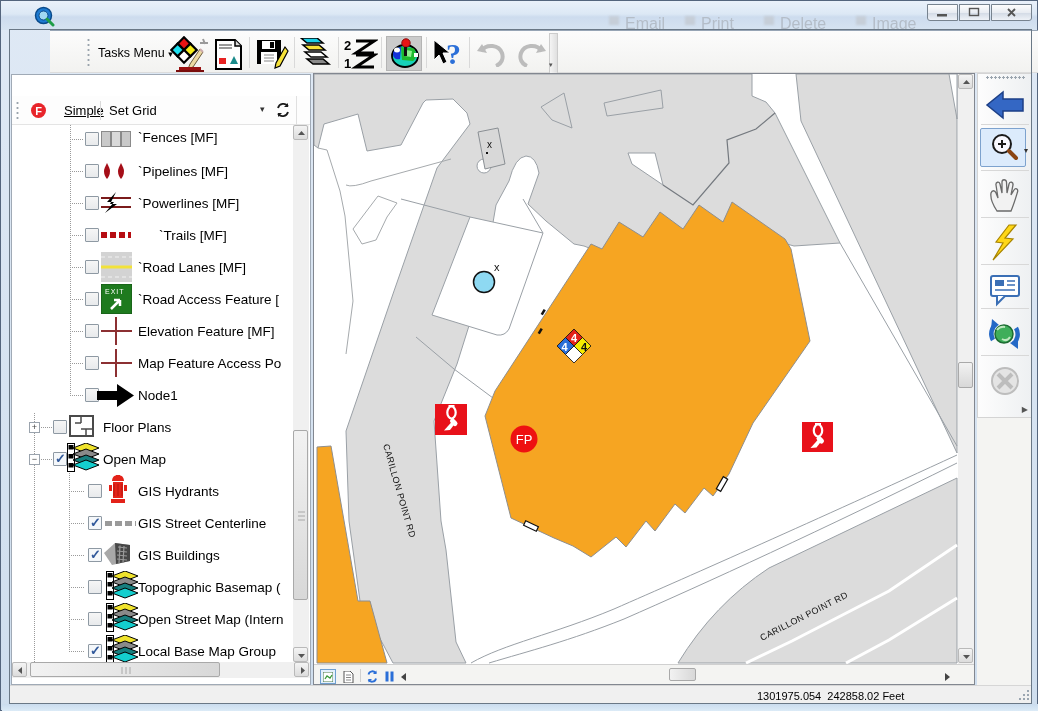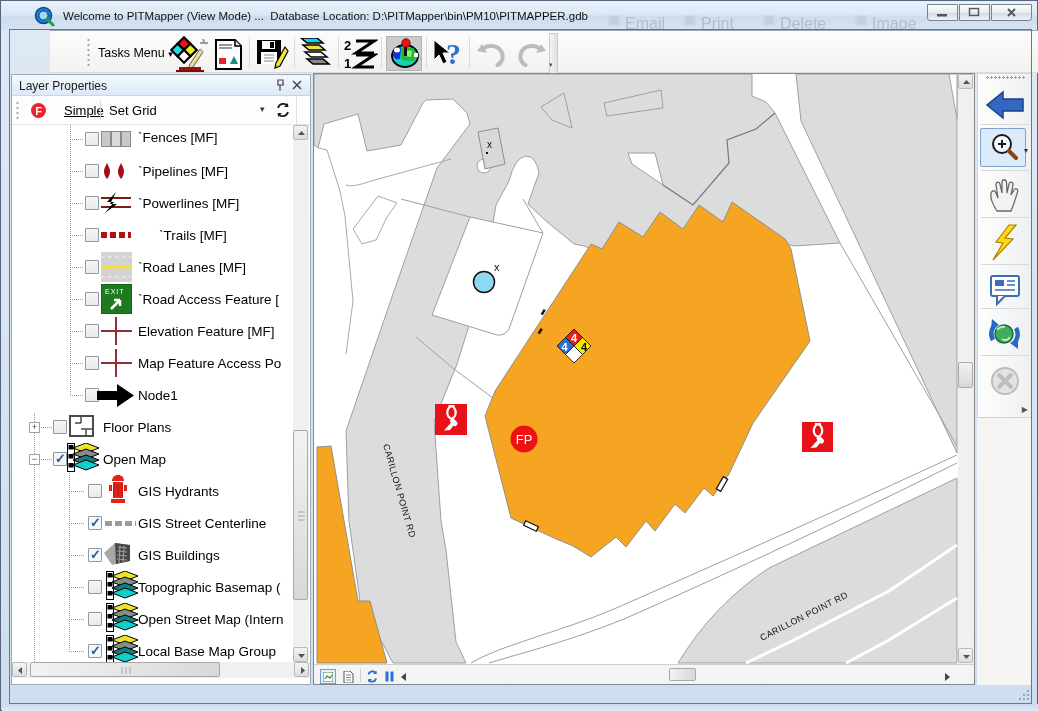--- a/index.html
+++ b/index.html
@@ -55,21 +55,20 @@
 </style>
 </head>
 <body>
 <div id="win">
   <div id="titlebar">
     <svg id="titleicon" viewBox="0 0 21 21">
       <circle cx="9.5" cy="9.5" r="8" fill="#1d7ad1" stroke="#0a4a8a" stroke-width="1.5"></circle>
       <circle cx="9.5" cy="9.5" r="4.5" fill="#9fd8f2" stroke="#0a4a8a" stroke-width="1"></circle>
       <path d="M13 13 L19 19" stroke="#1f9e48" stroke-width="3" stroke-linecap="round"></path>
     </svg>
-    <span id="titletext">Welcome to PITMapper (View Mode) ...&nbsp; Database Location: D:\PITMapper\bin\PM10\PITMAPPER.gdb</span>
     <div class="ghosticon" style="left:608px;"></div>
       <span class="ghost" style="left:624px;">Email</span>
     <div class="ghosticon" style="left:684px;"></div>
       <span class="ghost" style="left:700px;">Print</span>
     <div class="ghosticon" style="left:763px;"></div>
       <span class="ghost" style="left:779px;">Delete</span>
     <div class="ghosticon" style="left:855px;"></div>
       <span class="ghost" style="left:871px;">Image</span>
     <div id="winbtns">
       <div class="wbtn" style="left:0; width:31px; border-radius:0 0 0 3px;"><svg width="29" height="15">
@@ -163,29 +162,20 @@
     <svg style="position:absolute;left:466px;top:10px;" width="32" height="26" viewBox="0 0 32 26">
         <path d="M26,10 C20,2 8,4 5,12 C3,18 6,23 11,25" fill="none" stroke="#bcbcbc" stroke-width="4"></path>
         <path d="M30,10 L20,12 L25,3 Z" fill="#bcbcbc"></path>
       </svg>
 
     <div style="position:absolute;left:499px;top:2px;width:9px;height:43px;background:linear-gradient(90deg,#f4f4f4,#e0e0e0);border:1px solid #cccccc;"></div>
     <span style="position:absolute;left:499px;top:30px;font-size:7px;color:#555;">▾</span>
   </div>
 
   <div id="lpanel">
-    <div id="lphead">
-      <span>Layer Properties</span>
-      <svg style="position:absolute;right:24px;top:4px;" width="12" height="13">
-          <path d="M4 1 h5 v5 h-5 z M3 6 h7 M6 6 v6" stroke="#445" stroke-width="1.2" fill="none"></path>
-        </svg>
-      <svg style="position:absolute;right:7px;top:4px;" width="12" height="12">
-          <path d="M2 2 L10 10 M10 2 L2 10" stroke="#445" stroke-width="1.5"></path>
-        </svg>
-    </div>
     <div id="lptool">
       <div class="grip" style="left:4px; top:5px; height:20px;"></div>
       <svg style="position:absolute;left:18px;top:6px;" width="17" height="17">
           <circle cx="8.5" cy="8.5" r="7.5" fill="#e8252b"></circle>
           <text x="8.5" y="12.5" font-size="11" font-weight="bold" fill="#fff" text-anchor="middle" font-family="Liberation Sans">F</text>
         </svg>
       <span style="position:absolute;left:52px;top:7px;font-size:13px;text-decoration:underline;">Simple</span>
       <div style="position:absolute;left:88px;top:5px;width:1px;height:19px;background:#d9d9d9;"></div>
       <span style="position:absolute;left:97px;top:7px;font-size:13px;">Set Grid</span>
       <span style="position:absolute;left:248px;top:8px;font-size:9px;color:#333;">▾</span>
@@ -578,20 +568,23 @@
       <div style="position:absolute;left:3px;top:281px;width:48px;height:1px;background:#d8d8d8;"></div>
 
       <svg class="rbtn" style="top:287px;" width="44" height="38" viewBox="0 0 44 38">
           <circle cx="22" cy="19" r="13" fill="#e4e4e4" stroke="#bdbdbd" stroke-width="2"></circle>
           <path d="M15,12 L29,26 M29,12 L15,26" stroke="#bdbdbd" stroke-width="4"></path>
         </svg>
       <div style="position:absolute;right:3px;bottom:3px;font-size:8px;color:#555;">▶</div>
     </div>
   </div>
 
+  <div id="statusbar">
+      <span id="statustext">1301975.054&nbsp; 242858.02 Feet</span>
+    </div>
   <div id="innerframe"></div>
   <svg id="grip" width="12" height="12">
       <g fill="#9aa5b0">
         <rect x="8" y="8" width="2" height="2"></rect>
         <rect x="8" y="4" width="2" height="2"></rect>
         <rect x="4" y="8" width="2" height="2"></rect>
         <rect x="8" y="0" width="2" height="2"></rect>
         <rect x="0" y="8" width="2" height="2"></rect>
         <rect x="4" y="4" width="2" height="2"></rect>
       </g>

